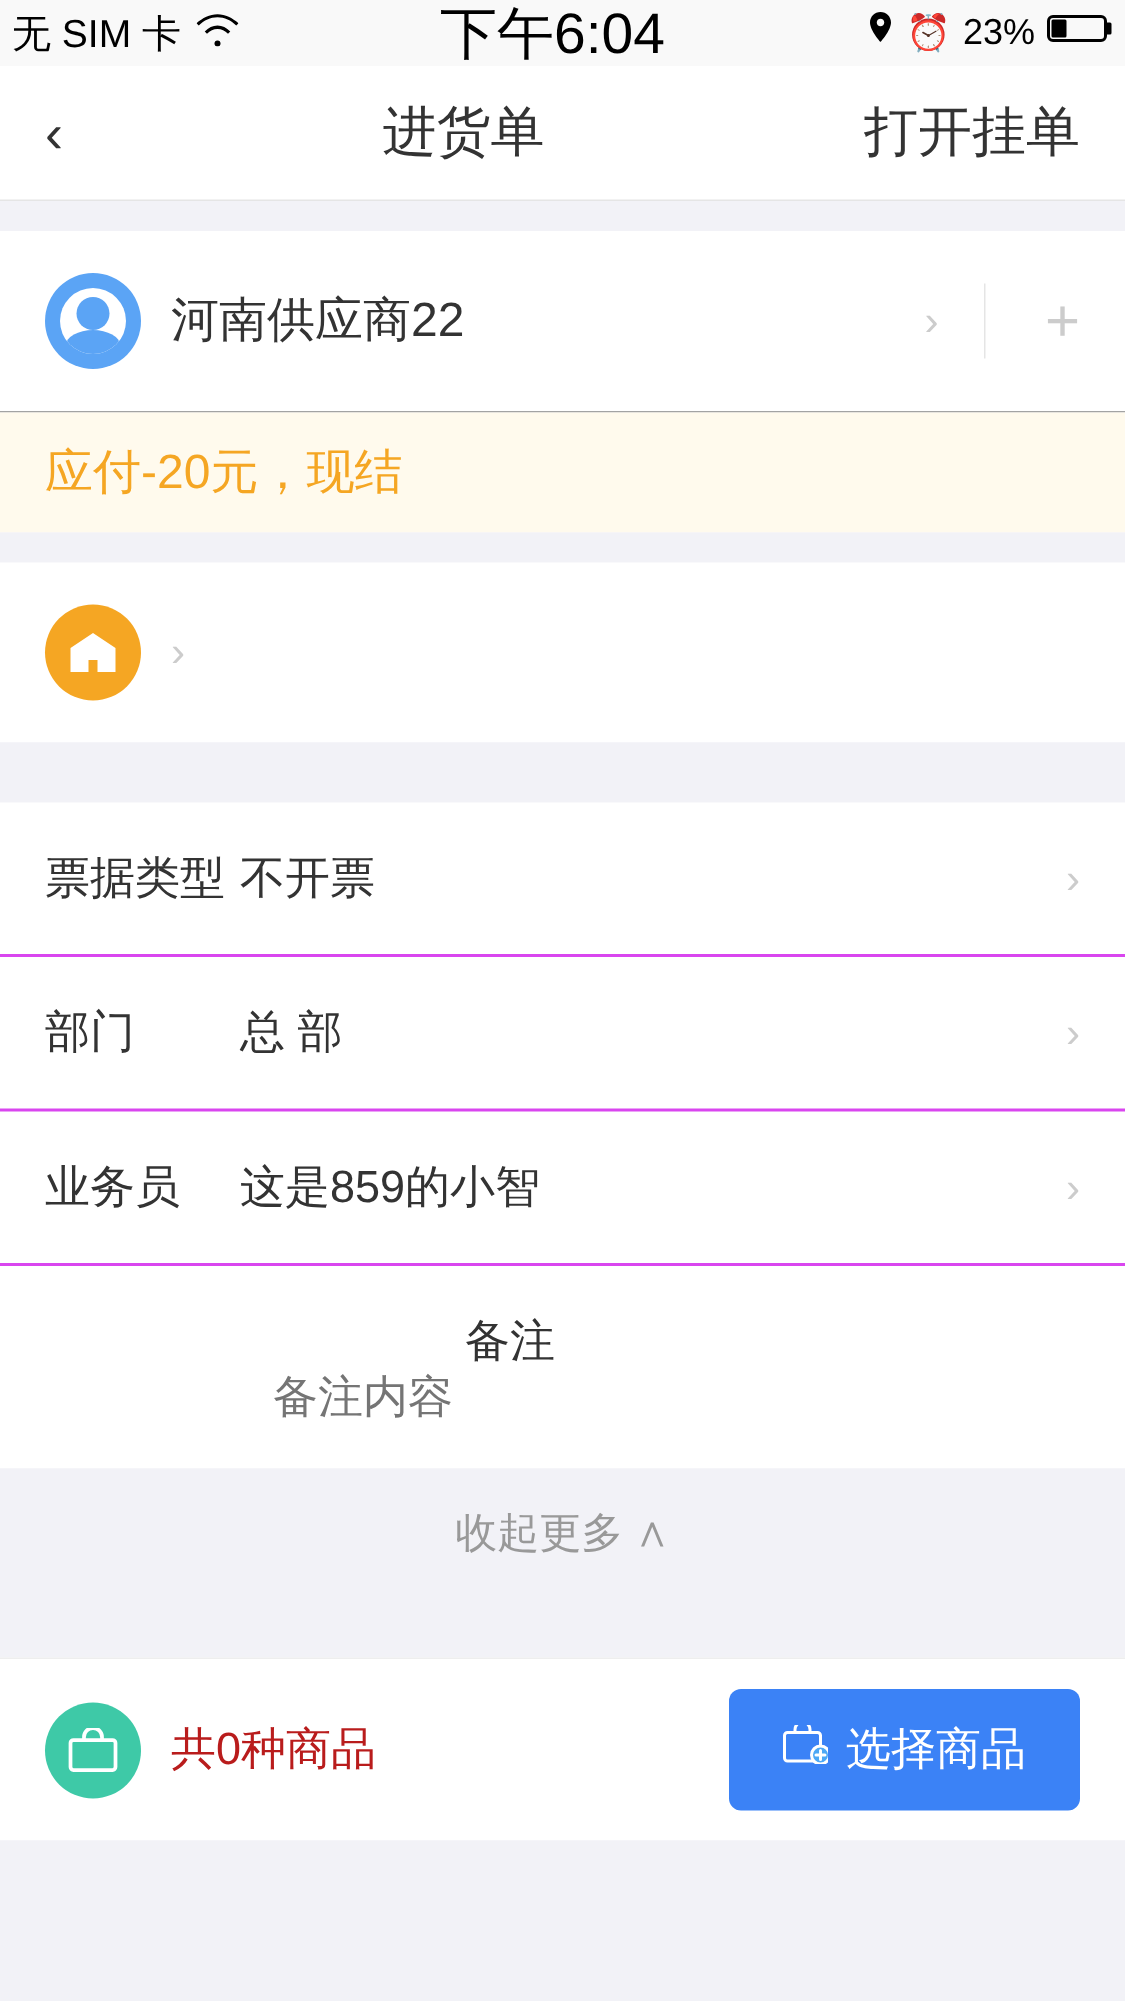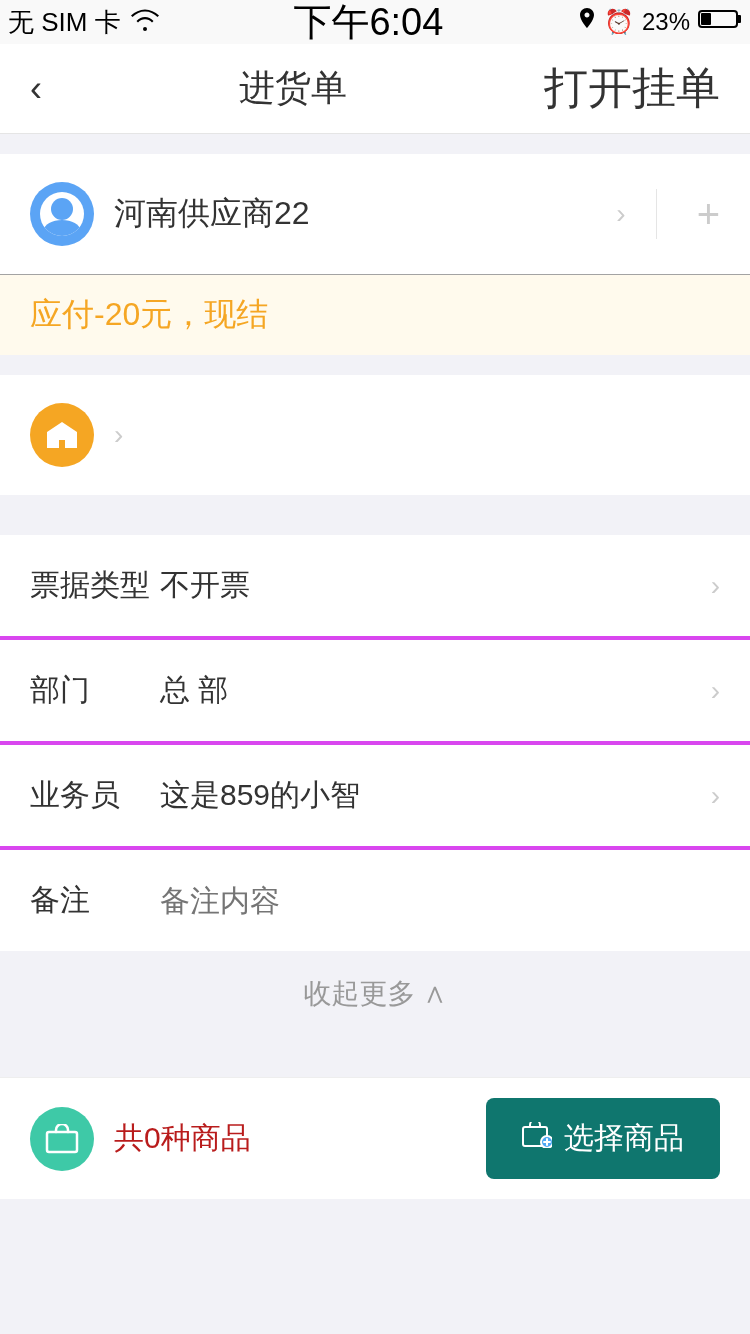--- a/index.html
+++ b/index.html
@@ -57,21 +57,21 @@
       font-size: 36px;
       color: #333;
       cursor: pointer;
     }
     .nav-title {
       font-size: 36px;
       font-weight: 500;
       color: #333;
     }
     .nav-action {
-      font-size: 44px;
+      font-size: 36px;
       color: #333;
       cursor: pointer;
     }
 
     
     .section-gap {
       height: 20px;
       background: #f2f2f7;
     }
 
@@ -188,25 +188,26 @@
 
     
     .form-section {
       background: #fff;
       margin-top: 20px;
     }
     .form-row {
       display: flex;
       align-items: center;
       padding: 30px 30px;
-      border-bottom: 4px solid #d946ef;
+      border-bottom: 2px solid #d946ef;
       min-height: 90px;
     }
     .form-row:last-child {
       border-bottom: none;
+      flex-direction: column;
     }
     .form-label {
       font-size: 30px;
       color: #333;
       width: 130px;
       flex-shrink: 0;
     }
     .form-value {
       flex: 1;
       font-size: 30px;
@@ -252,21 +253,21 @@
       font-size: 30px;
       color: #fff;
       flex-shrink: 0;
     }
     .product-count {
       flex: 1;
       font-size: 30px;
       color: #b91c1c;
     }
     .select-btn {
-      background: #0f766e;
+      background: #3b82f6;
       color: #fff;
       border: none;
       border-radius: 8px;
       padding: 20px 36px;
       font-size: 30px;
       display: flex;
       align-items: center;
       gap: 12px;
       cursor: pointer;
     }

